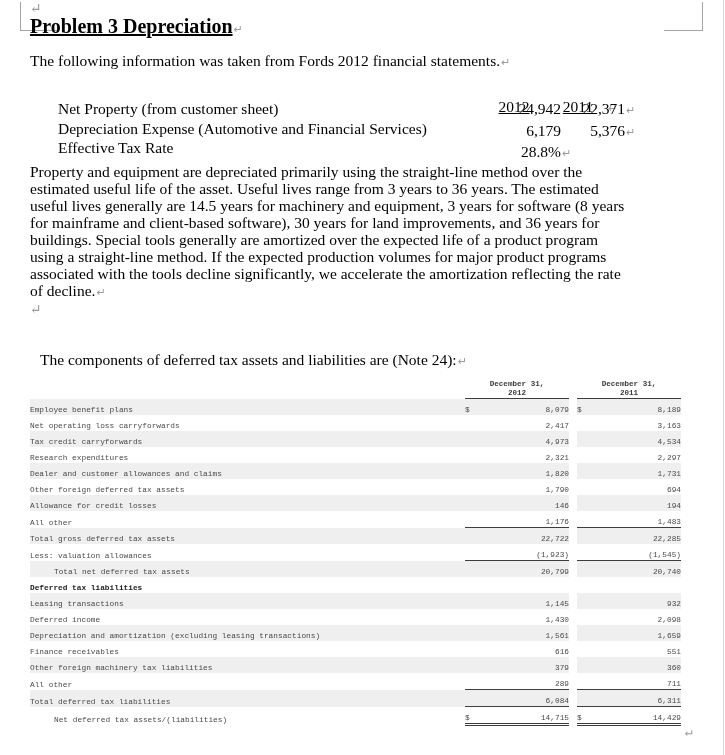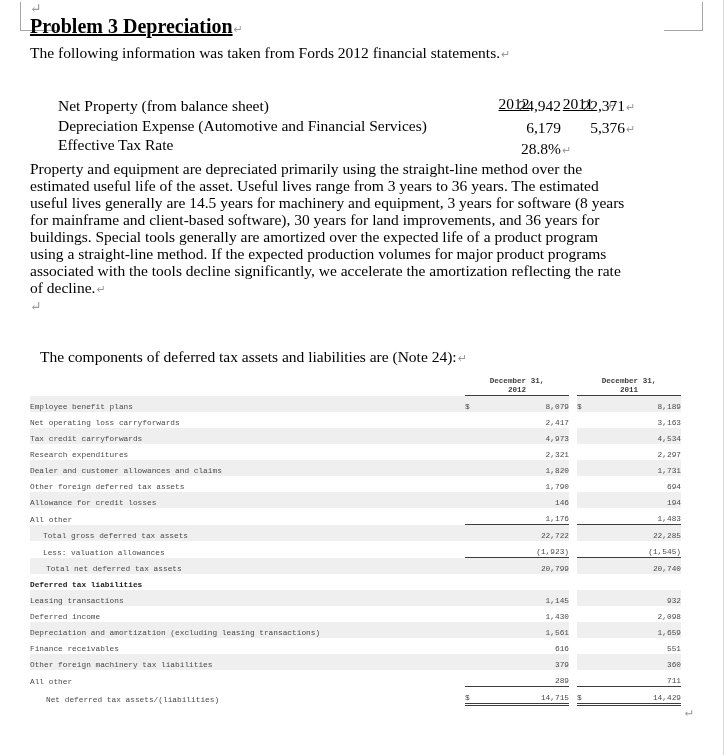--- a/index.html
+++ b/index.html
@@ -70,22 +70,22 @@
     line-height: 19px;
     display: inline-block;
   }
   h1.problem-title .ttl {
     text-decoration: underline;
   }
   .title-row { line-height: 20px; }
 
   .intro-line {
     font-size: 15.5px;
-    line-height: 27px;
-    margin-top: 0;
+    line-height: 18px;
+    margin-top: 13px;
   }
 
   
   .figures {
     margin-top: 8px;
     position: relative;
     height: 78px;
   }
   .fig-labels {
     position: absolute;
@@ -183,22 +183,22 @@
   tr.band td { background: #efefef; }
   tr.plain td { background: #ffffff; }
 
   td.lbl {
     padding-left: 3px;
     color: #4a4a4a;
     white-space: nowrap;
     padding-bottom: 3px;
   }
   td.lbl.bold { font-weight: bold; color: #222222; }
-  td.lbl.ind1 { padding-left: 13px; }
-  td.lbl.ind2 { padding-left: 16px; }
+  td.lbl.ind1 { }
+  td.lbl.ind2 { padding-left: 24px; }
 
   td.cur {
     text-align: left;
     padding-left: 3px;
     padding-bottom: 3px;
     color: #4a4a4a;
   }
   td.val {
     text-align: right;
     padding-right: 5px;
@@ -239,21 +239,21 @@
     <h1 class="problem-title"><span class="ttl">Problem 3 Depreciation</span></h1><span class="pilcrow">↵</span>
   </div>
 
   <div class="intro-line"><span>The following information was taken from Fords 2012 financial statements.</span><span class="pilcrow">↵</span></div>
 
   <div class="figures">
     <div class="fig-years">
       <span class="yr yr-2012">2012</span><span class="yr yr-2011">2011</span><span class="pilcrow">↵</span>
     </div>
     <div class="fig-labels">
-      <div>Net Property (from balance sheet)</div>
+      <div>Net Property (from customer sheet)</div>
       <div>Depreciation Expense (Automotive and Financial Services)</div>
       <div>Effective Tax Rate</div>
     </div>
     <div class="fig-nums">
       <div><span class="n n-a">24,942</span><span class="n n-b">22,371</span><span class="pilcrow">↵</span></div>
       <div><span class="n n-a">6,179</span><span class="n n-b">5,376</span><span class="pilcrow">↵</span></div>
       <div><span class="n-pct">28.8%</span><span class="pilcrow">↵</span></div>
     </div>
   </div>
 
@@ -425,20 +425,28 @@
             <td class="val">360</td>
           </tr>
           <tr class="plain">
             <td class="lbl">All other</td>
             <td class="cur rule-bottom"></td>
             <td class="val rule-bottom">289</td>
             <td class="gapcell"></td>
             <td class="cur rule-bottom"></td>
             <td class="val rule-bottom">711</td>
           </tr>
+          <tr class="band">
+            <td class="lbl ind1">Total deferred tax liabilities</td>
+            <td class="cur rule-bottom"></td>
+            <td class="val rule-bottom">6,084</td>
+            <td class="gapcell"></td>
+            <td class="cur rule-bottom"></td>
+            <td class="val rule-bottom">6,311</td>
+          </tr>
           <tr class="plain">
             <td class="lbl ind2">Net deferred tax assets/(liabilities)</td>
             <td class="cur rule-top dbl-bottom">$</td>
             <td class="val rule-top dbl-bottom">14,715</td>
             <td class="gapcell"></td>
             <td class="cur rule-top dbl-bottom">$</td>
             <td class="val rule-top dbl-bottom">14,429</td>
           </tr>
         </tbody>
     </table>

